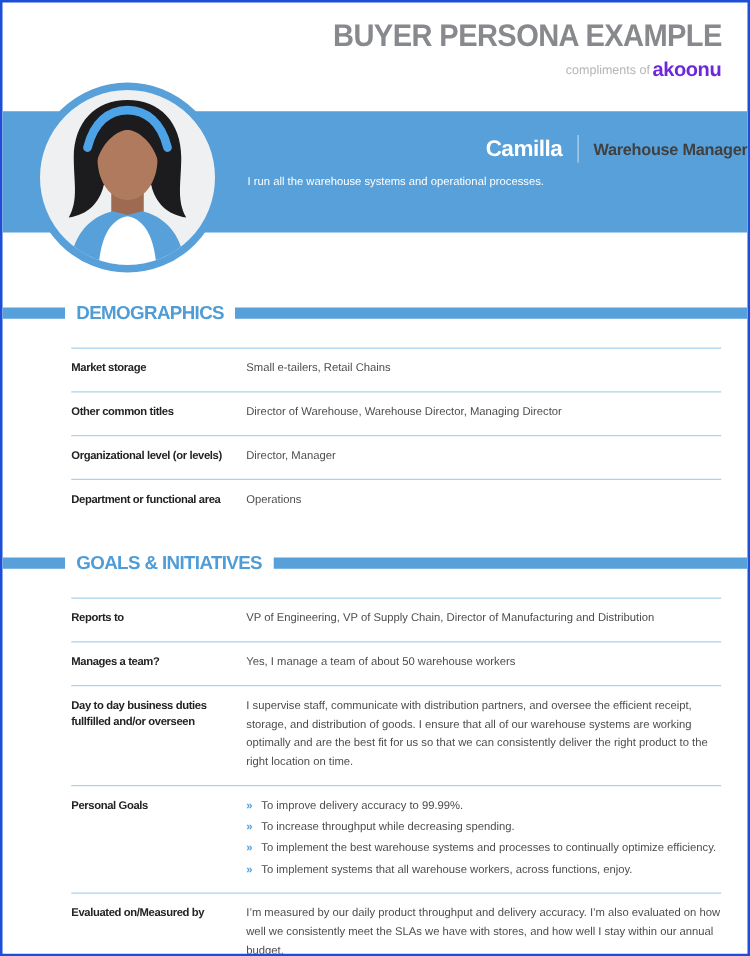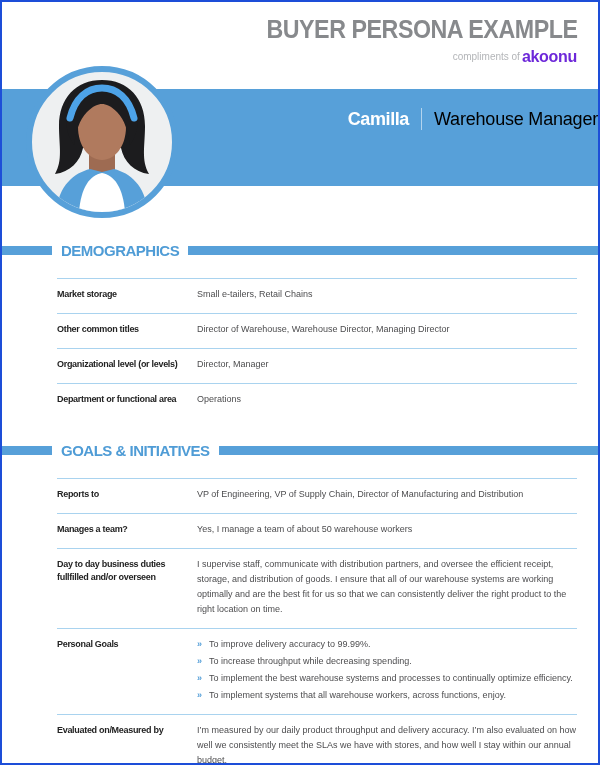--- a/index.html
+++ b/index.html
@@ -36,21 +36,21 @@
   }
   .banner-inner { margin-left:196px; padding-top:19px; }
   .name-row { display:flex; align-items:center;justify-content:flex-end; }
   .persona-name {
     font-size:18px; font-weight:bold; color:#fff; letter-spacing:-0.4px;
   }
   .name-divider {
     width:1px; height:22px; background:rgba(255,255,255,0.55); margin:0 12px;
   }
   .persona-role {
-    font-size:18px; font-weight:normal; color:#000000; letter-spacing:-0.2px;
+    font-size:13px; font-weight:bold; color:#404040; letter-spacing:-0.2px;
   }
   .persona-tagline { margin-top:10px; font-size:9px; color:#fff; }
 
   
   .avatar {
     position:absolute; top:64px; left:24px;
     width:140px; height:140px;
     border:6px solid #57a0d9; border-radius:50%;
     background:#eef0f1; overflow:hidden;
   }
@@ -93,20 +93,21 @@
     <span>compliments of</span><span class="brand">akoonu</span>
   </div>
 
   <div class="banner">
     <div class="banner-inner">
       <div class="name-row">
         <span class="persona-name">Camilla</span>
         <span class="name-divider"></span>
         <span class="persona-role">Warehouse Manager</span>
       </div>
+      <div class="persona-tagline">I run all the warehouse systems and operational processes.</div>
     </div>
   </div>
 
   <div class="avatar">
     <svg width="140" height="140" viewBox="0 0 140 140">
 
       <path d="M70,8 C44,8 27,26 27,54 C27,74 31,88 23,102 C38,100 48,90 51,76 L89,76 C92,90 102,100 117,102 C109,88 113,74 113,54 C113,26 96,8 70,8 Z" fill="#1c1c1e"></path>
 
       <rect x="57" y="74" width="26" height="30" fill="#9e6b52"></rect>
 

